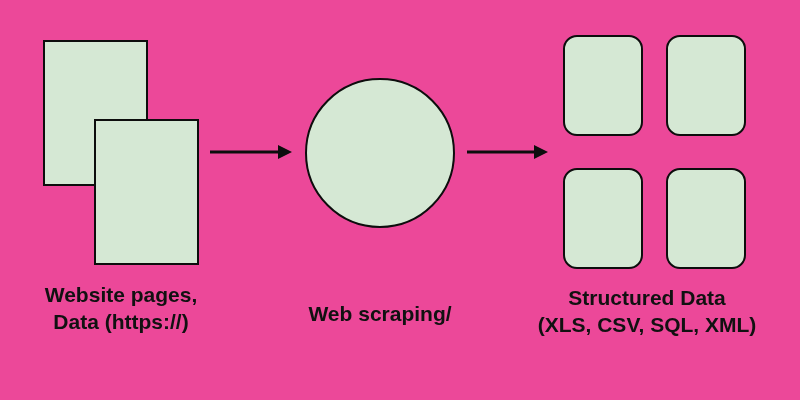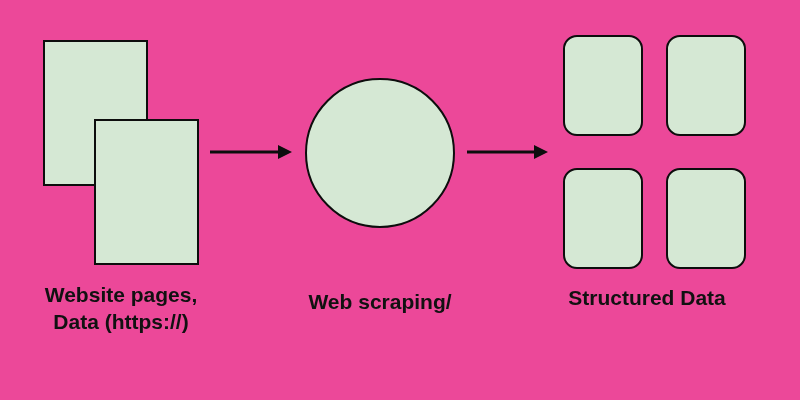--- a/index.html
+++ b/index.html
@@ -38,21 +38,21 @@
     position: absolute;
     text-align: center;
     font-weight: bold;
     font-size: 21px;
     line-height: 27px;
     color: #111111;
     white-space: nowrap;
   }
   .label span { display: block; }
   .label-source  { left: 11px;  top: 281px; width: 220px; }
-  .label-process { left: 280px; top: 288px; width: 200px; text-align: center; }
+  .label-process { left: 280px; top: 300px; width: 200px; text-align: center; }
   .label-output  { left: 524px; top: 284px; width: 246px; }
 </style>
 </head>
 <body>
 
 <div class="canvas">
 
   <div class="shape page-back"></div>
   <div class="shape page-front"></div>
 
@@ -78,15 +78,16 @@
     <span>Website pages,</span>
     <span>Data (https://)</span>
   </div>
 
   <div class="label label-process">
     <span>Web scraping/</span>
   </div>
 
   <div class="label label-output">
     <span>Structured Data</span>
+    <span>(XLS, CSV, SQL, XML)</span>
   </div>
 
 </div>
 
 </body></html>

